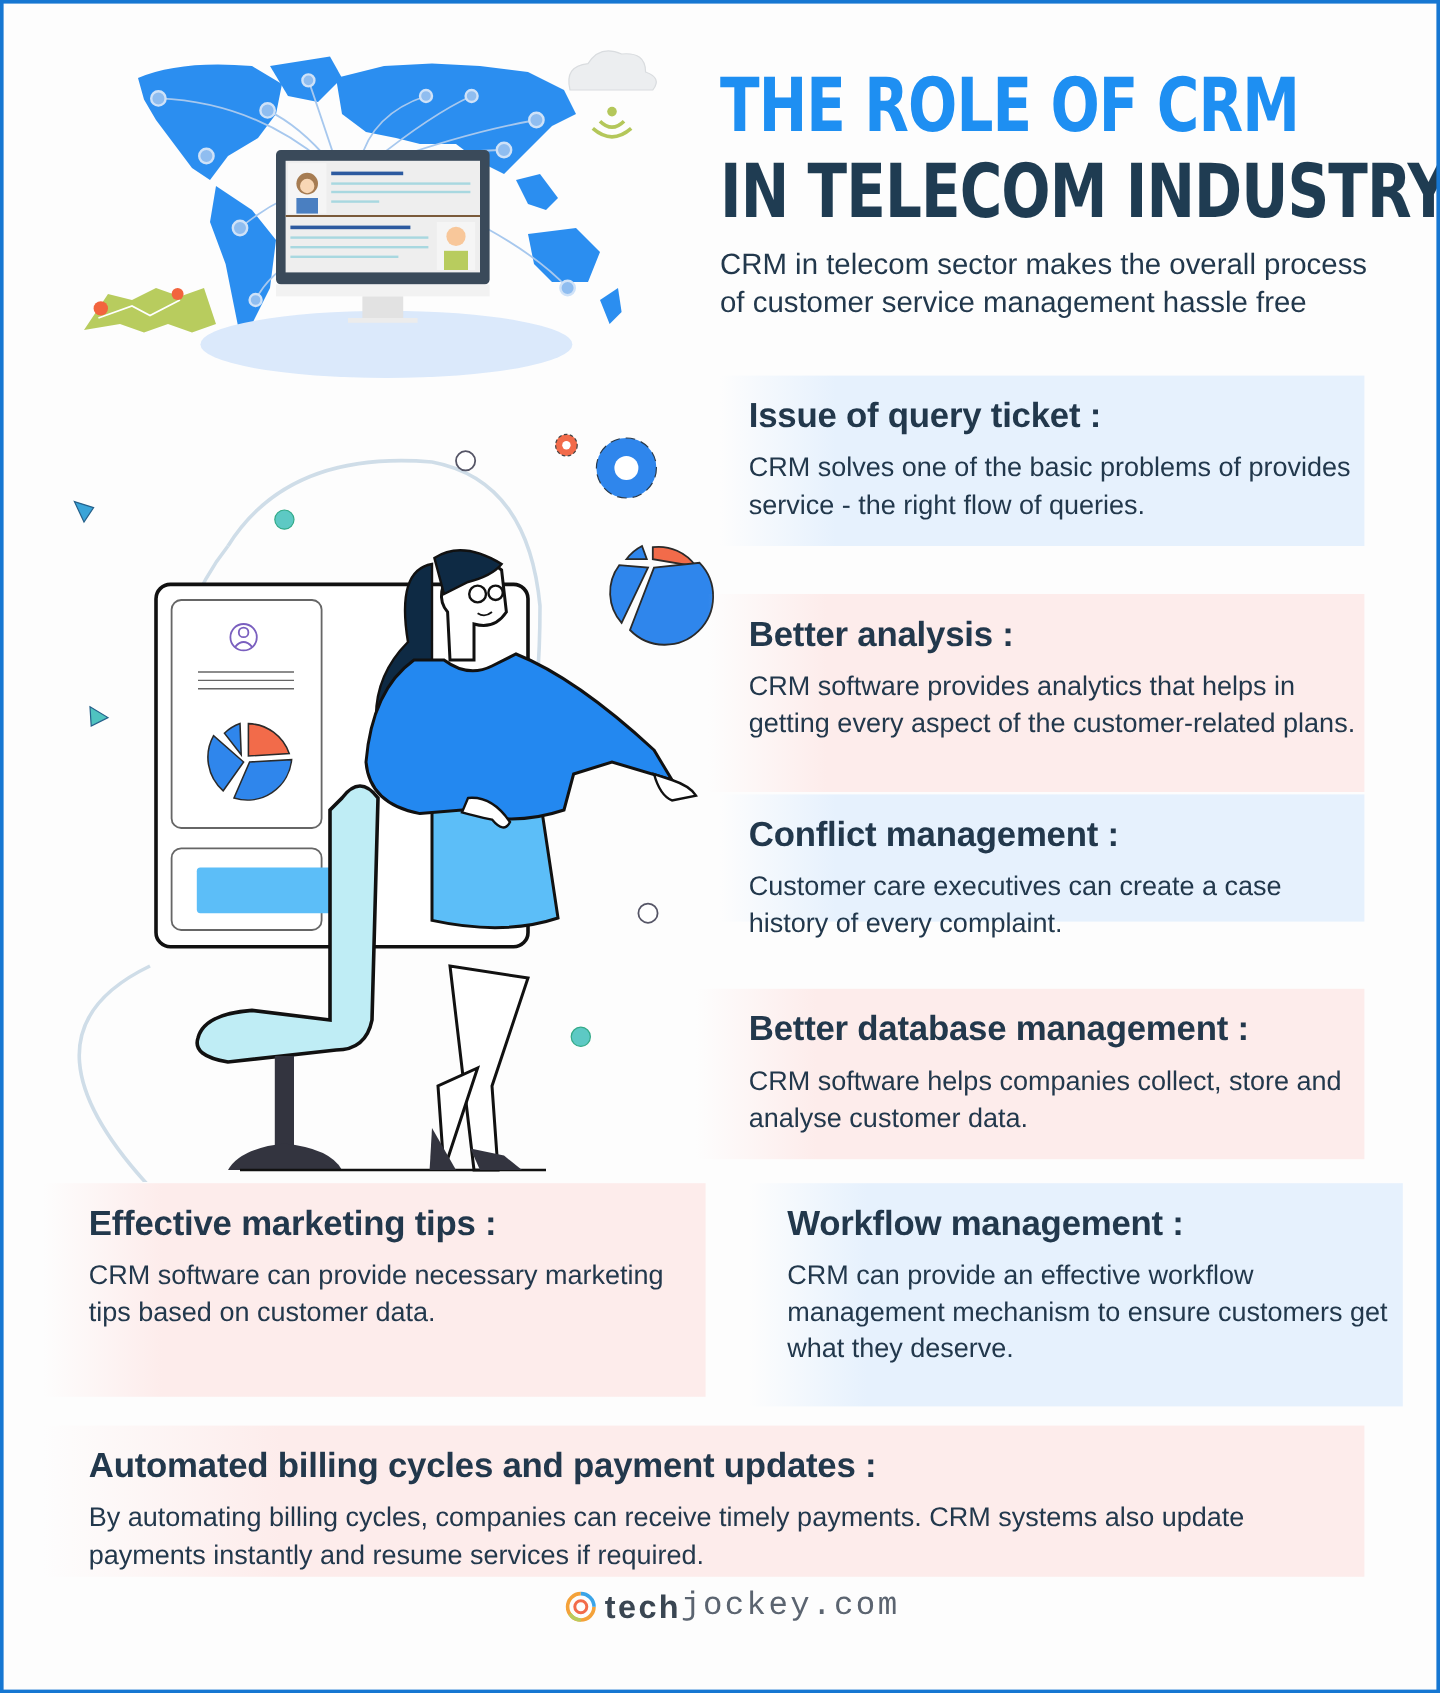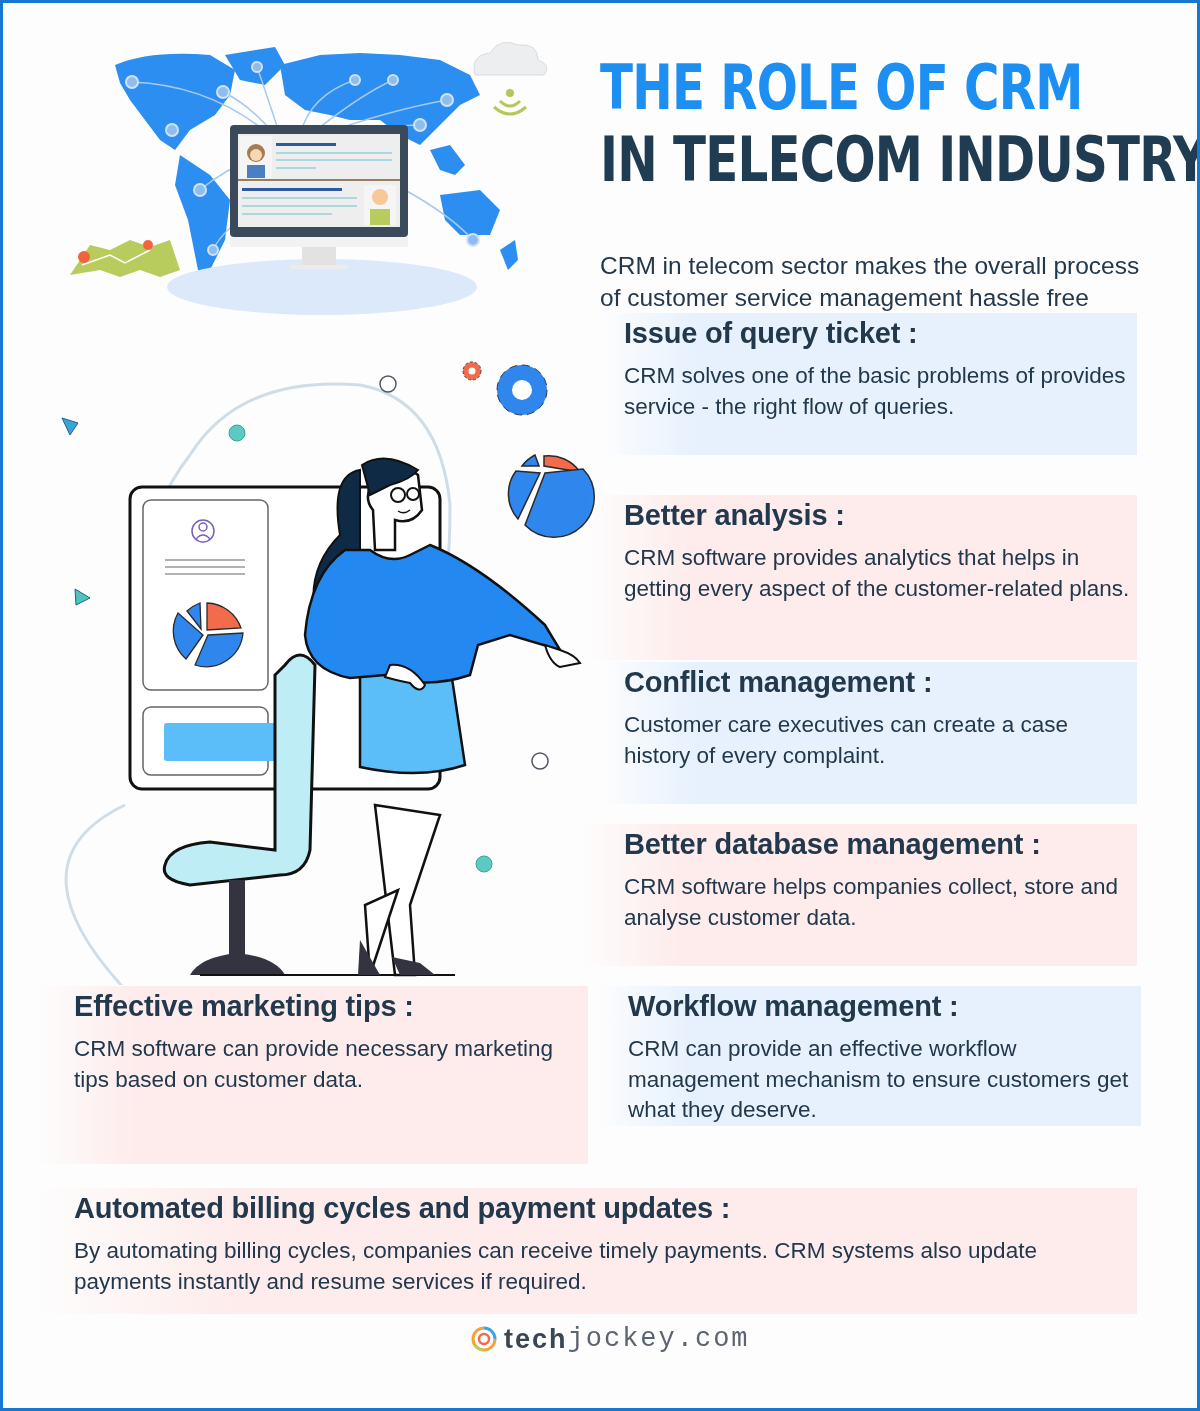--- a/index.html
+++ b/index.html
@@ -2,23 +2,23 @@
 <html><head>
 <meta charset="utf-8">
 <style>
   * { box-sizing: border-box; margin: 0; padding: 0; }
   html, body { width: 1200px; height: 1411px; background: #fdfdfd; overflow: hidden; }
   body { position: relative; font-family: "Liberation Sans", "DejaVu Sans", sans-serif; color: #22384c; }
   .frame { position: absolute; left: 0; top: 0; width: 1200px; height: 1411px; border: 3px solid #1677d2; pointer-events: none; z-index: 10; }
   .title { position: absolute; left: 600px; top: 52px; font-family: "DejaVu Sans", sans-serif; font-weight: bold; letter-spacing: -1px; line-height: 72px; transform: scaleX(0.78); transform-origin: left top; white-space: nowrap; }
   .title .l1 { display: block; font-size: 62px; color: #1e8ff2; }
   .title .l2 { display: block; font-size: 62px; color: #1f3c52; }
-  .intro { position: absolute; left: 600px; top: 205px; width: 540px; font-size: 24.5px; line-height: 32px; color: #22384c; margin-top: 45px; }
-
-  .card { position: absolute; padding-left: 24px; }
+  .intro { position: absolute; left: 600px; top: 205px; width: 540px; font-size: 24.5px; line-height: 32px; color: #22384c; }
+
+  .card { position: absolute; padding-left: 24px; padding-top: 14px; }
   .card.blue { background: linear-gradient(90deg, rgba(231,241,254,0) 0%, #e6f1fd 18%, #e6f1fd 100%); }
   .card.pink { background: linear-gradient(90deg, rgba(253,236,235,0) 0%, #fdeceb 18%, #fdeceb 100%); }
   .card h3 { font-size: 29px; font-weight: bold; color: #22384c; line-height: 40px; margin-bottom: 8px; letter-spacing: -0.2px; }
   .card p { font-size: 22.5px; line-height: 30.5px; color: #22384c; }
 
   .logo { position: absolute; left: 470px; top: 1322px; height: 34px; display: flex; align-items: center; font-size: 27px; letter-spacing: 2px; }
   .logo .tech { color: #3a4652; font-weight: bold; }
   .logo .jockey { color: #5b6470; font-family: Liberation Mono, monospace; }
   .logo svg { margin-right: 6px; }
   .illus { position: absolute; }
@@ -179,33 +179,33 @@
 </svg>
 
 <div class="card blue" style="left:600px;top:313px;width:537px;height:142px;">
   <h3>Issue of query ticket :</h3>
   <p>CRM solves one of the basic problems of provides service - the right flow of queries.</p>
 </div>
 <div class="card pink" style="left:590px;top:475px;width:547px;height:165px;padding-left:34px;margin-top:20px;">
   <h3>Better analysis :</h3>
   <p>CRM software provides analytics that helps in getting every aspect of the customer-related plans.</p>
 </div>
-<div class="card blue" style="left:600px;top:662px;width:537px;height:142px;">
+<div class="card blue" style="left:600px;top:662px;width:537px;height:106px;">
   <h3>Conflict management :</h3>
   <p>Customer care executives can create a case history of every complaint.</p>
 </div>
 <div class="card pink" style="left:580px;top:824px;width:557px;height:142px;padding-left:44px;">
   <h3>Better database management :</h3>
   <p>CRM software helps companies collect, store and analyse customer data.</p>
 </div>
 <div class="card pink" style="left:36px;top:986px;width:552px;height:178px;padding-left:38px;">
   <h3>Effective marketing tips :</h3>
   <p>CRM software can provide necessary marketing tips based on customer data.</p>
 </div>
-<div class="card blue" style="left:596px;top:986px;width:545px;height:140px;padding-left:32px;">
+<div class="card blue" style="left:624px;top:986px;width:545px;height:186px;padding-left:32px;">
   <h3>Workflow management :</h3>
   <p>CRM can provide an effective workflow management mechanism to ensure customers get what they deserve.</p>
 </div>
 <div class="card pink" style="left:36px;top:1188px;width:1101px;height:126px;padding-left:38px;">
   <h3>Automated billing cycles and payment updates :</h3>
   <p>By automating billing cycles, companies can receive timely payments. CRM systems also update payments instantly and resume services if required.</p>
 </div>
 
 <div class="logo">
   <svg width="28" height="28" viewBox="0 0 28 28">

